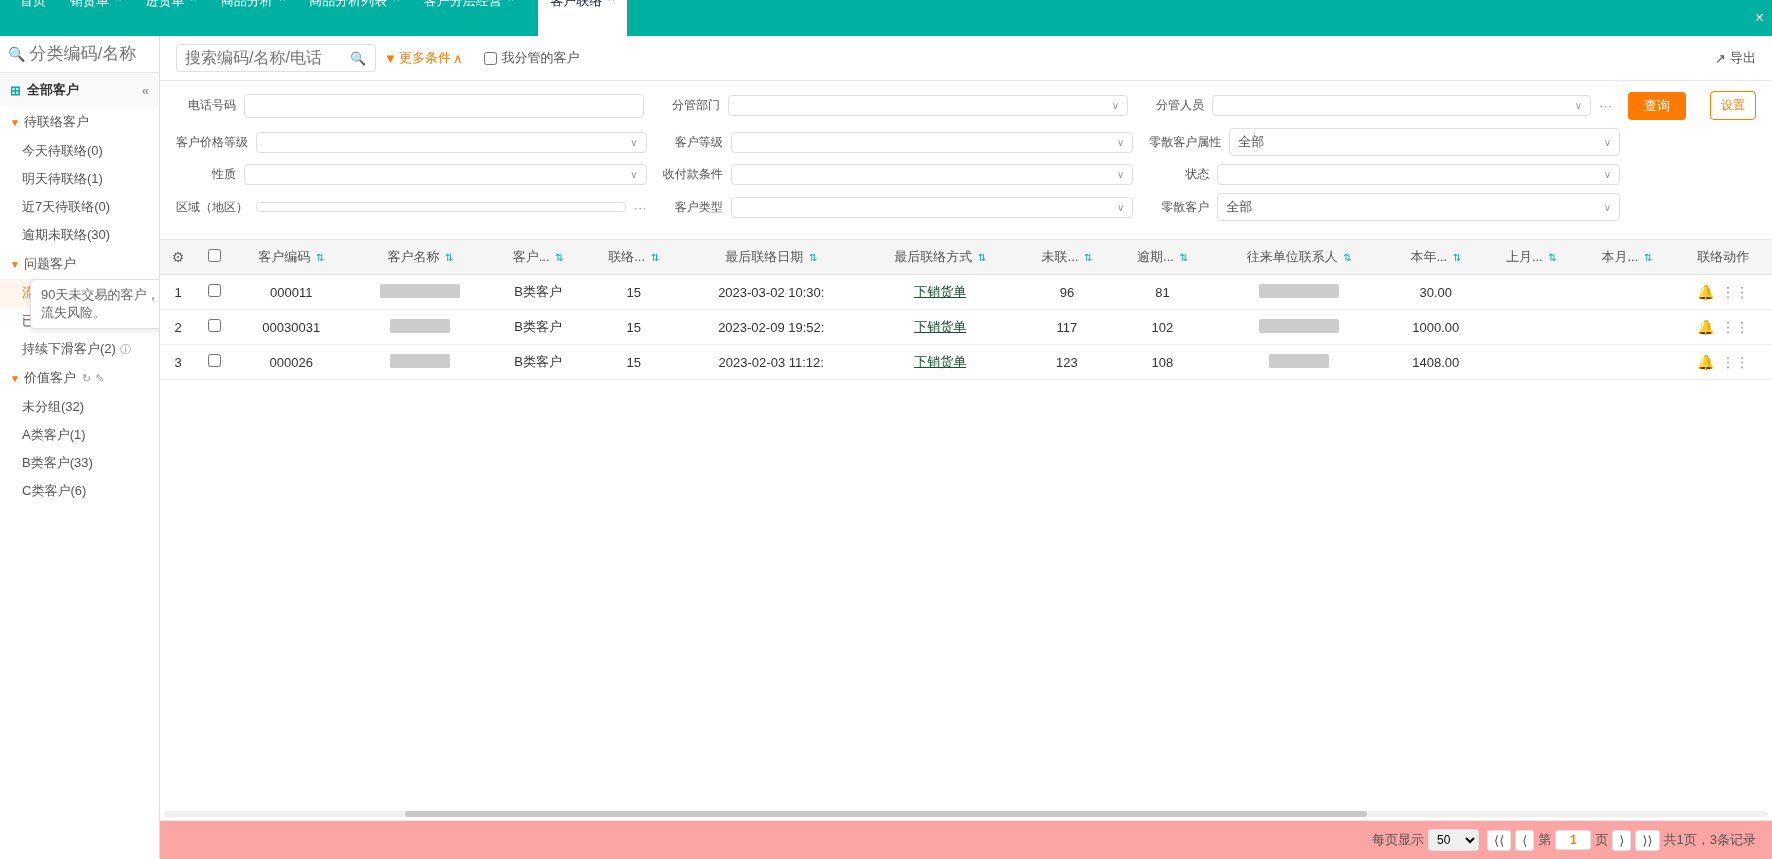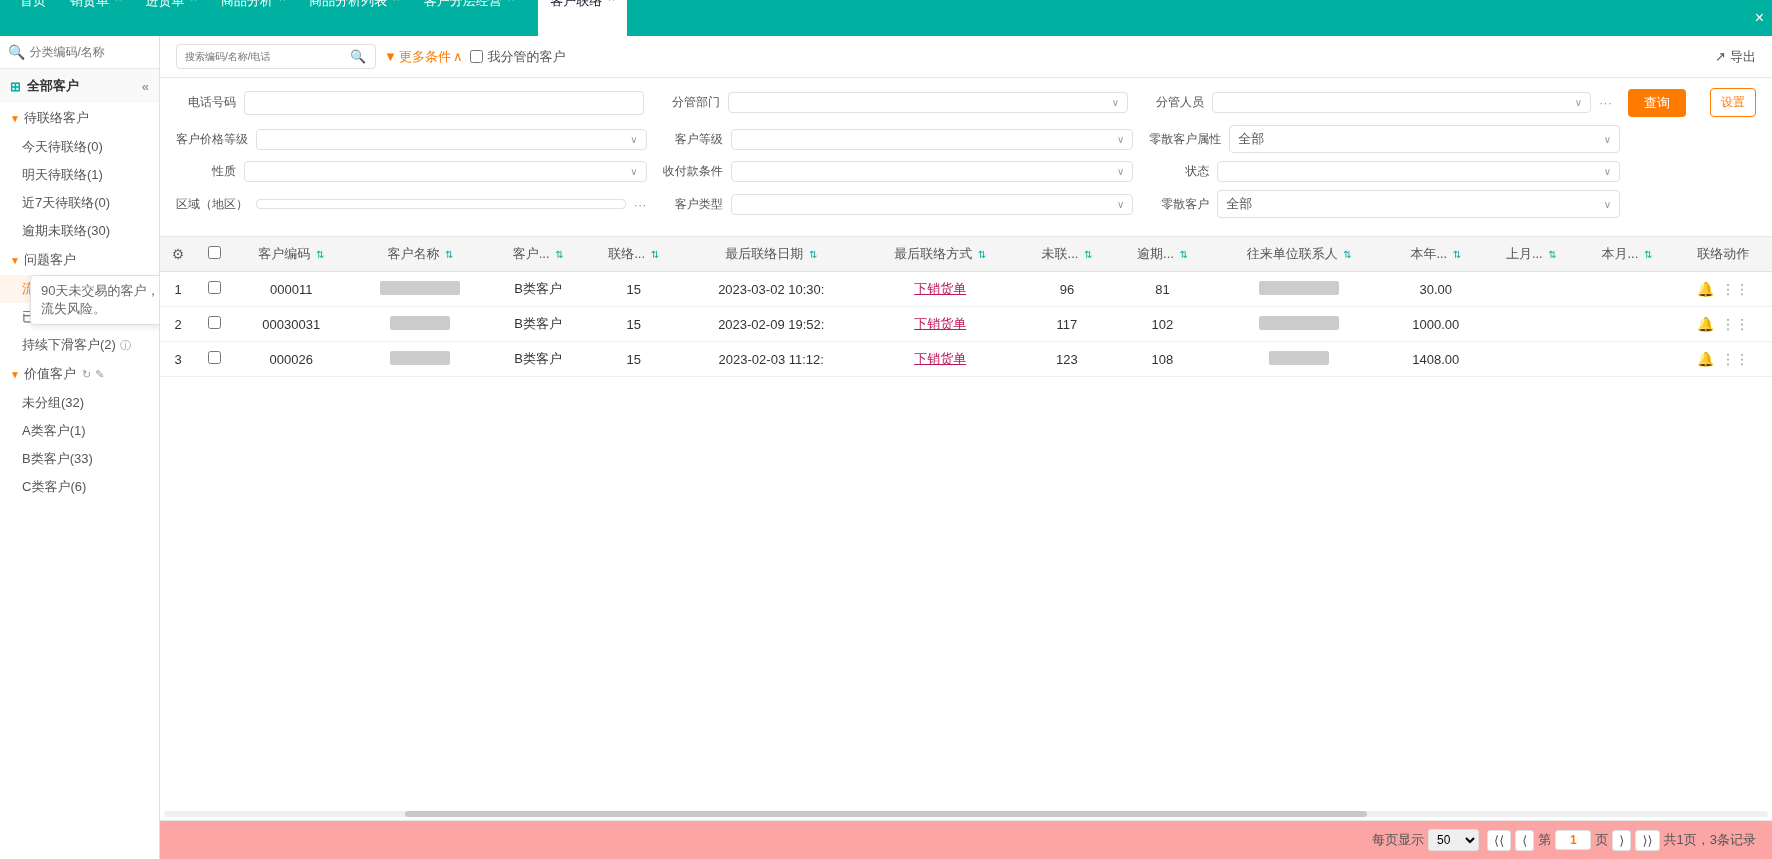--- a/index.html
+++ b/index.html
@@ -62,21 +62,21 @@
     .sidebar-search {
       display: flex;
       align-items: center;
       padding: 8px;
       border-bottom: 1px solid #e8e8e8;
     }
     .sidebar-search input {
       border: none;
       outline: none;
       width: 100%;
-      font-size: 12px;
+      font-size: 17px;
       color: #666;
     }
     .sidebar-search .search-icon {
       color: #999;
       font-size: 14px;
       margin-right: 4px;
     }
     .sidebar-header {
       display: flex;
       align-items: center;
@@ -164,21 +164,21 @@
       border: 1px solid #e0e0e0;
       border-radius: 4px;
       padding: 4px 8px;
       display: flex;
       align-items: center;
       width: 200px;
     }
     .filter-search input {
       border: none;
       outline: none;
-      font-size: 10px;
+      font-size: 16px;
       color: #14532d;
       width: 100%;
     }
     .filter-search .search-icon {
       color: #ff7a00;
       cursor: pointer;
     }
     .filter-more {
       display: flex;
       align-items: center;
@@ -187,20 +187,21 @@
       font-size: 12px;
       gap: 2px;
     }
     .filter-checkbox {
       display: flex;
       align-items: center;
       gap: 4px;
       font-size: 12px;
       color: #555;
       cursor: pointer;
+      margin-left: 14px;
     }
     .export-btn {
       margin-left: auto;
       display: flex;
       align-items: center;
       gap: 4px;
       color: #555;
       cursor: pointer;
       font-size: 12px;
     }
@@ -311,21 +312,21 @@
       margin-left: 2px;
     }
     tbody td {
       border-bottom: 1px solid #f0f0f0;
       padding: 8px 6px;
       text-align: center;
       color: #333;
       white-space: nowrap;
     }
     .link-text {
-      color: #be185d;
+      color: #14532d;
       text-decoration: underline;
       cursor: pointer;
     }
     .blurred {
       background: #ddd;
       border-radius: 2px;
       color: transparent;
       user-select: none;
     }
     .settings-icon {

